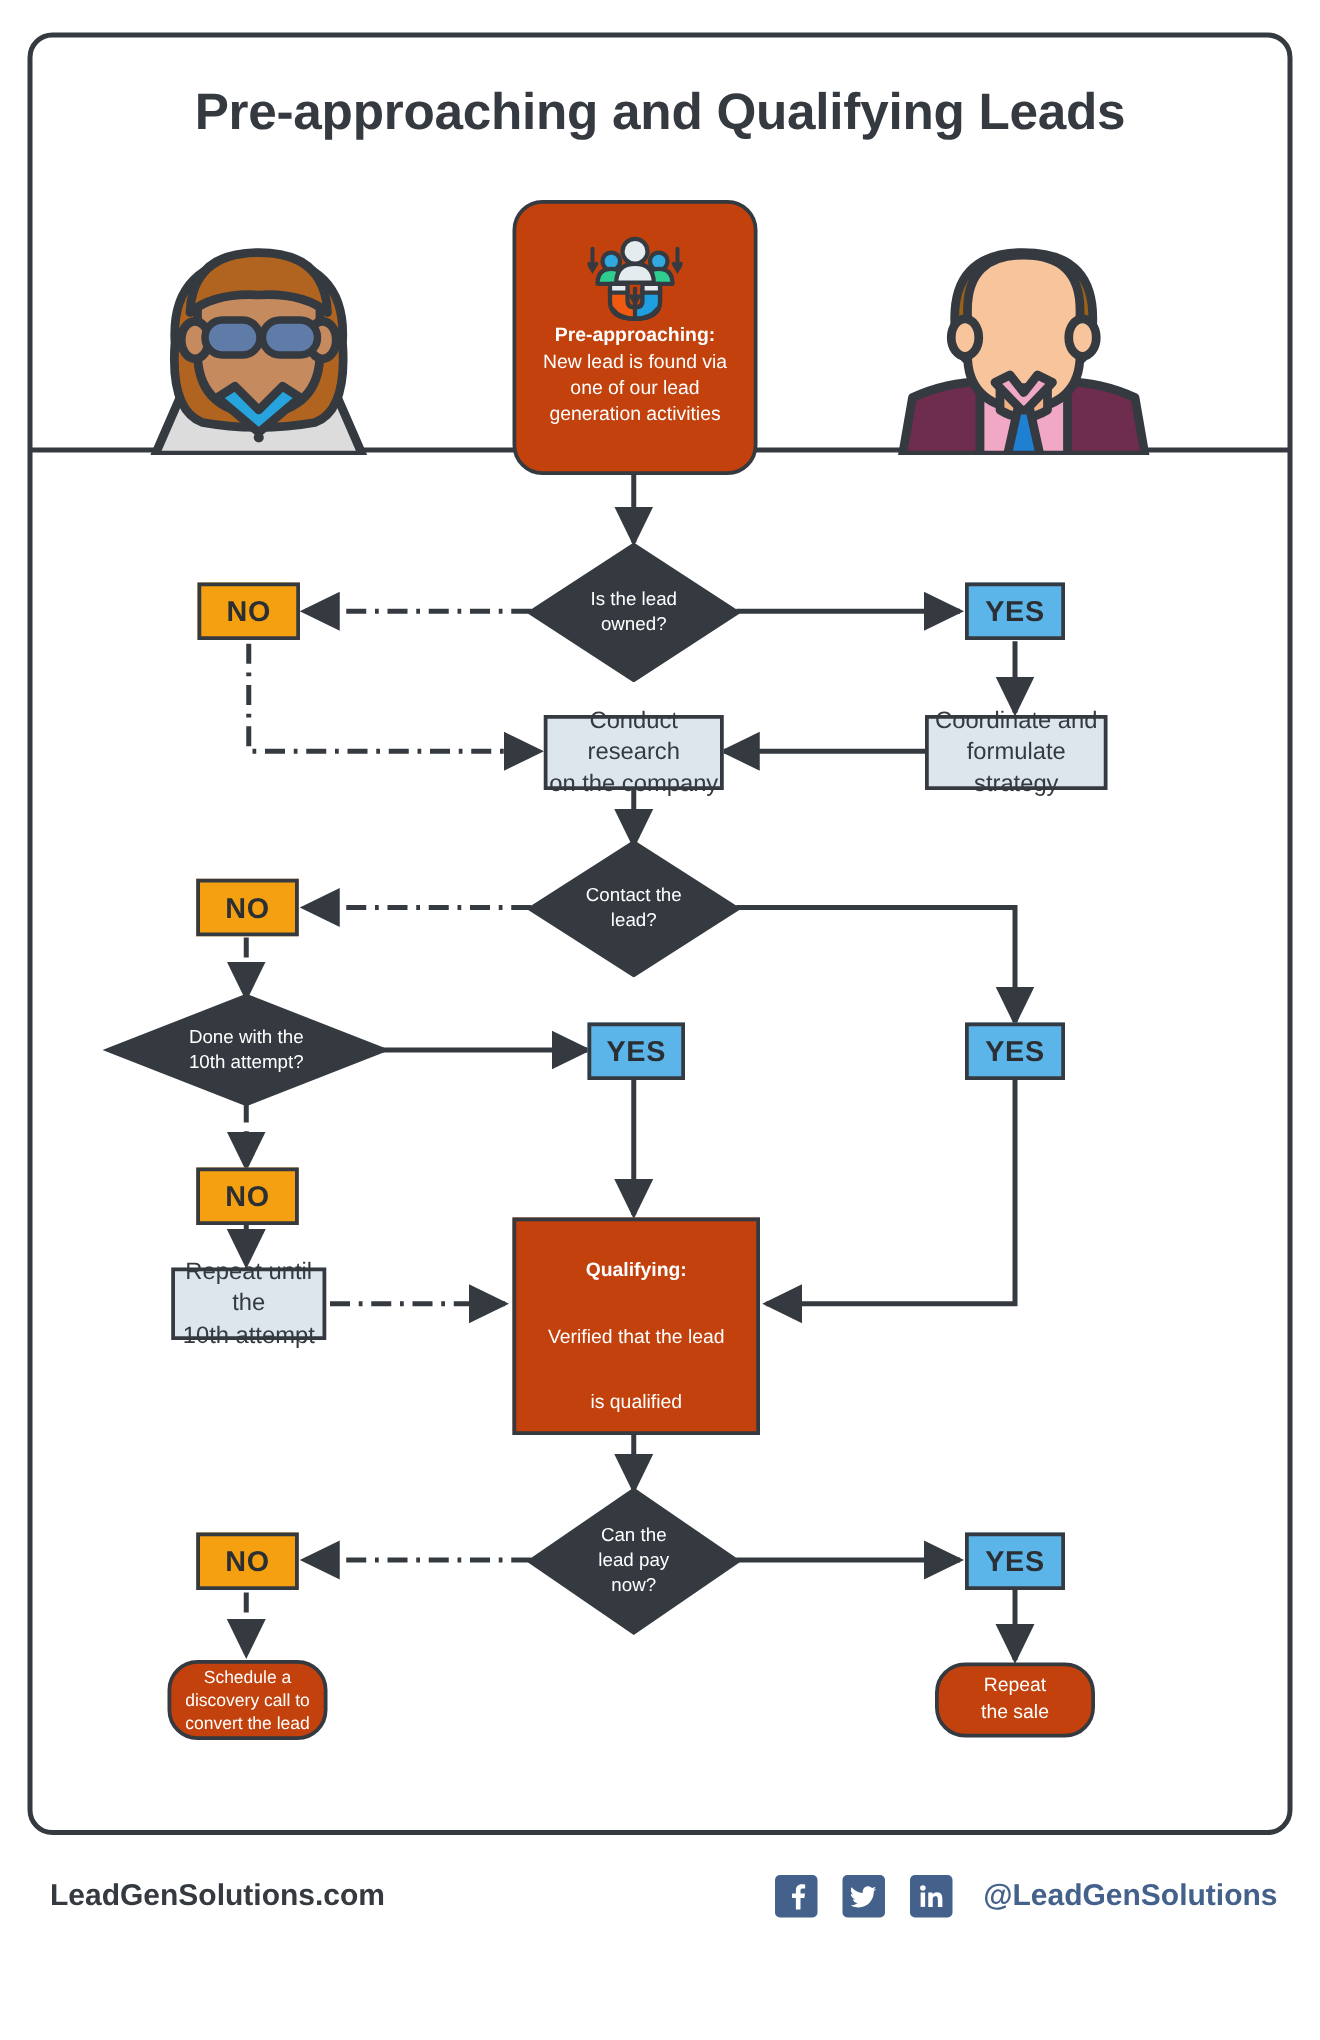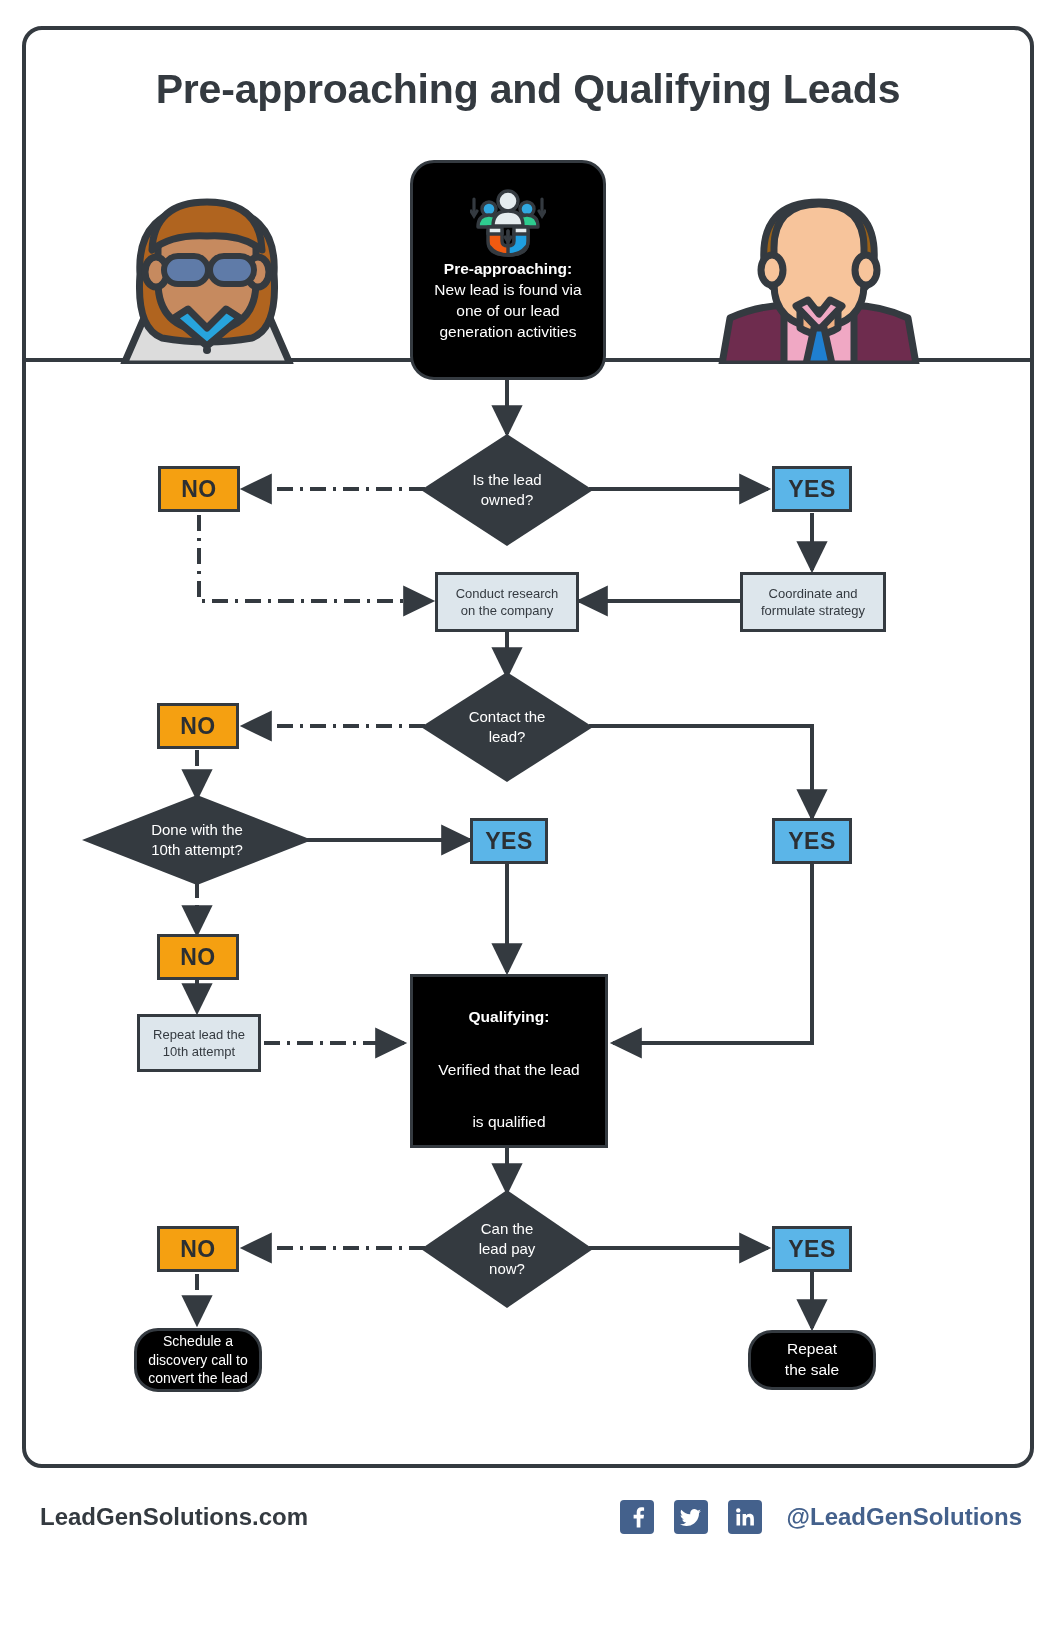--- a/index.html
+++ b/index.html
@@ -24,27 +24,27 @@
   .title{
     position:absolute;left:0;top:66px;width:1056px;text-align:center;
     font-size:41px;font-weight:bold;color:#343a40;letter-spacing:-0.2px;
   }
 
   
   .nd{position:absolute;box-sizing:border-box;display:flex;flex-direction:column;
       align-items:center;justify-content:center;text-align:center;}
 
   
-  .slate{background:#000000;border:3px solid #343a40;color:#ffffff;}
+  .slate{background:#c2410c;border:3px solid #343a40;color:#ffffff;}
   .slate-round{border-radius:24px;}
   .slate .hd{font-weight:bold;font-size:15.5px;line-height:1.34;}
   .slate .bd{font-size:15.5px;line-height:1.34;}
 
   
-  .lite{background:#dde6ec;border:3px solid #343a40;color:#343a40;font-size:13px;line-height:1.32;}
+  .lite{background:#dde6ec;border:3px solid #343a40;color:#343a40;font-size:19px;line-height:1.32;}
 
   
   .dia{position:absolute;}
   .dia .shape{position:absolute;inset:0;background:#343a40;
      clip-path:polygon(50% 0%,100% 50%,50% 100%,0% 50%);}
   .dia .lbl{position:absolute;inset:0;display:flex;align-items:center;justify-content:center;
      text-align:center;color:#ffffff;font-size:15px;line-height:1.35;}
 
   
   .tag{position:absolute;box-sizing:border-box;border:3px solid #343a40;
@@ -263,21 +263,21 @@
         <div>10th attempt?</div>
       </div>
     </div>
   </div>
 
   <div class="tag yes" style="left:470px;top:818px;width:78px;height:46px;">YES</div>
 
   <div class="tag no" style="left:157px;top:934px;width:82px;height:46px;">NO</div>
 
   <div class="nd lite" style="left:137px;top:1014px;width:124px;height:58px;">
-    <div>Repeat lead the</div>
+    <div>Repeat until the</div>
     <div>10th attempt</div>
   </div>
 
   <div class="nd slate" style="left:410px;top:974px;width:198px;height:174px;padding:0 10px 12px;gap:32px;">
     <svg width="70" height="80" viewBox="0 0 70 80" style="margin-top:-2px;">
       <g stroke="#343a40" stroke-width="3.2" stroke-linejoin="round" stroke-linecap="round">
         <path d="M8 6 L48 6 L62 20 L62 74 L8 74 Z" fill="#ffffff"></path>
         <path d="M8 6 L30 6 L30 74 L8 74 Z" fill="#dfeaef"></path>
         <path d="M48 6 L62 20 L48 20 Z" fill="#2ecc8f"></path>
         <circle cx="30" cy="30" r="8" fill="#2ecc8f"></circle>

